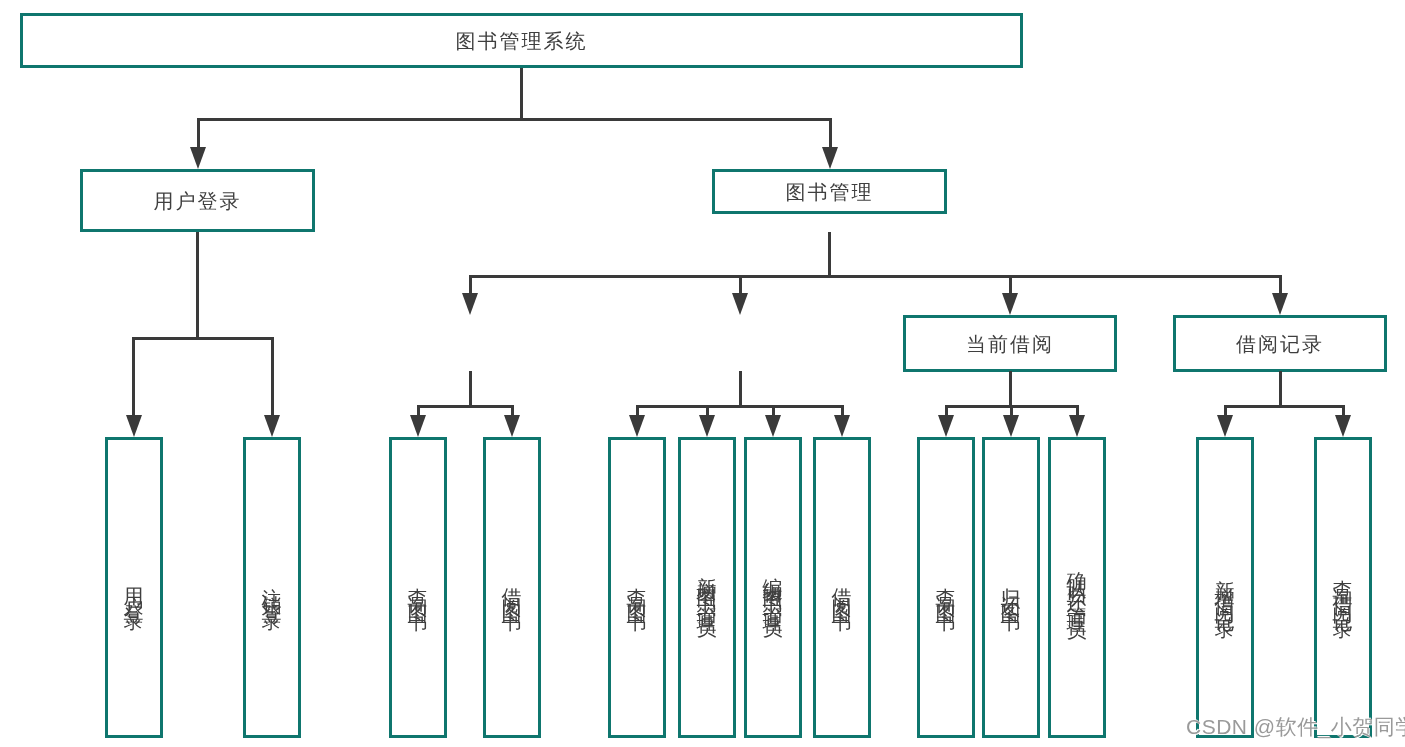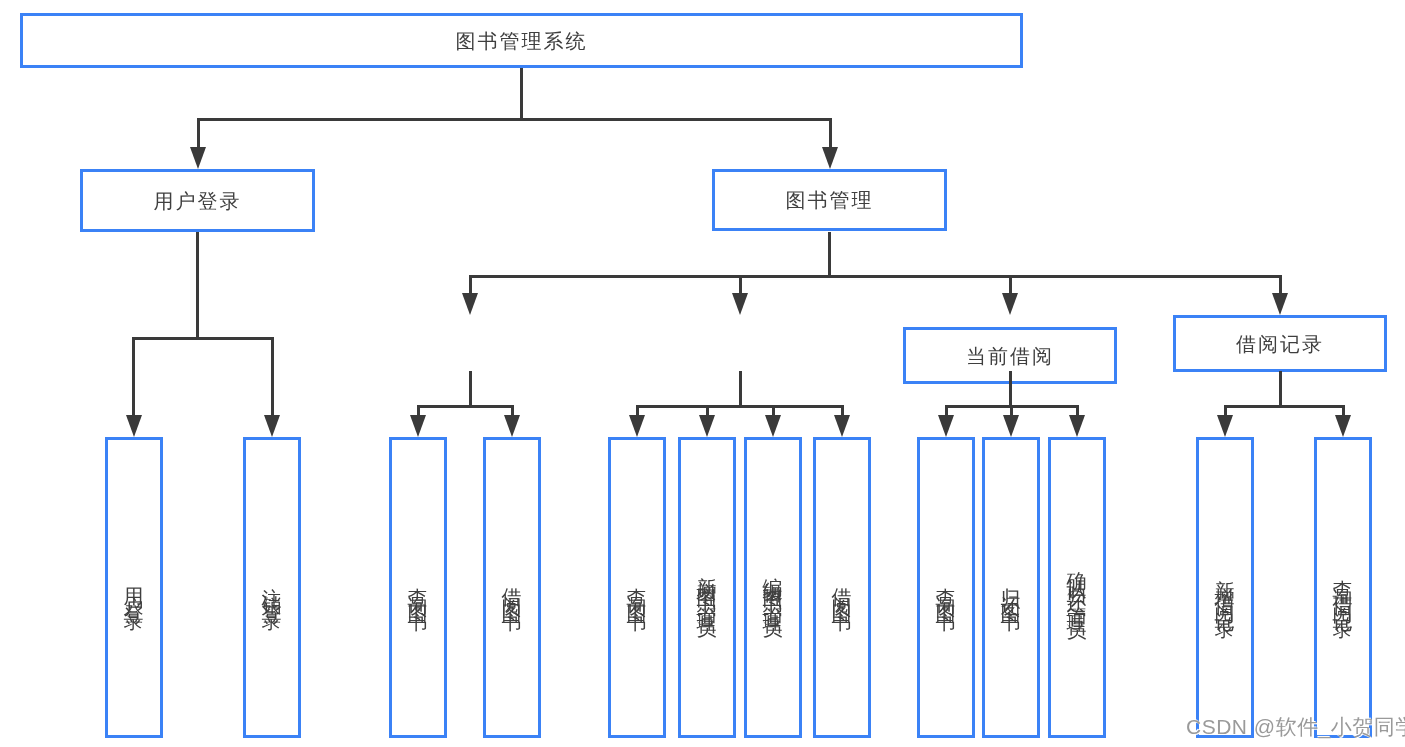--- a/index.html
+++ b/index.html
@@ -18,21 +18,21 @@
     position: absolute; width: 0; height: 0;
     border-left: 8px solid transparent;
     border-right: 8px solid transparent;
     border-top: 22px solid #3a3a3a;
   }
   
   .node {
     position: absolute;
     box-sizing: border-box;
     background: #ffffff;
-    border: 3px solid #3b82f6;
+    border: 3px solid #0f766e;
     display: flex;
     align-items: center;
     justify-content: center;
     color: #3f3f3f;
   }
   .node.h span {
     font-size: 20px;
     letter-spacing: 2px;
     white-space: nowrap;
     line-height: 1;
@@ -69,21 +69,21 @@
   <div class="vline" style="left:520px; top:68px; height:53px;"></div>
   <div class="hline" style="left:197px; top:118px; width:635px;"></div>
   <div class="vline" style="left:197px; top:118px; height:32px;"></div>
   <div class="vline" style="left:829px; top:118px; height:32px;"></div>
   <div class="ahead" style="left:190px; top:147px;"></div>
   <div class="ahead" style="left:822px; top:147px;"></div>
 
   <div class="node h" style="left:80px; top:169px; width:235px; height:63px;">
     <span>用户登录</span>
   </div>
-  <div class="node h" style="left:712px; top:169px; width:235px; height:62px;align-items:center;">
+  <div class="node h" style="left:712px; top:169px; width:235px; height:45px;align-items:center;">
     <span>图书管理</span>
   </div>
 
   <div class="vline" style="left:196px; top:232px; height:108px;"></div>
   <div class="hline" style="left:132px; top:337px; width:142px;"></div>
   <div class="vline" style="left:132px; top:337px; height:83px;"></div>
   <div class="vline" style="left:271px; top:337px; height:83px;"></div>
   <div class="ahead" style="left:126px; top:415px;"></div>
   <div class="ahead" style="left:264px; top:415px;"></div>
 
@@ -91,21 +91,21 @@
   <div class="hline" style="left:469px; top:275px; width:813px;"></div>
   <div class="vline" style="left:469px; top:275px; height:21px;"></div>
   <div class="vline" style="left:739px; top:275px; height:21px;"></div>
   <div class="vline" style="left:1009px; top:275px; height:21px;"></div>
   <div class="vline" style="left:1279px; top:275px; height:21px;"></div>
   <div class="ahead" style="left:462px; top:293px;"></div>
   <div class="ahead" style="left:732px; top:293px;"></div>
   <div class="ahead" style="left:1002px; top:293px;"></div>
   <div class="ahead" style="left:1272px; top:293px;"></div>
 
-  <div class="node h" style="left:903px; top:315px; width:214px; height:57px;margin-top:12px;">
+  <div class="node h" style="left:903px; top:315px; width:214px; height:57px;">
     <span>当前借阅</span>
   </div>
   <div class="node h" style="left:1173px; top:315px; width:214px; height:57px;">
     <span>借阅记录</span>
   </div>
 
   <div class="vline" style="left:469px; top:371px; height:37px;"></div>
   <div class="hline" style="left:417px; top:405px; width:97px;"></div>
   <div class="vline" style="left:417px; top:405px; height:13px;"></div>
   <div class="vline" style="left:511px; top:405px; height:13px;"></div>

